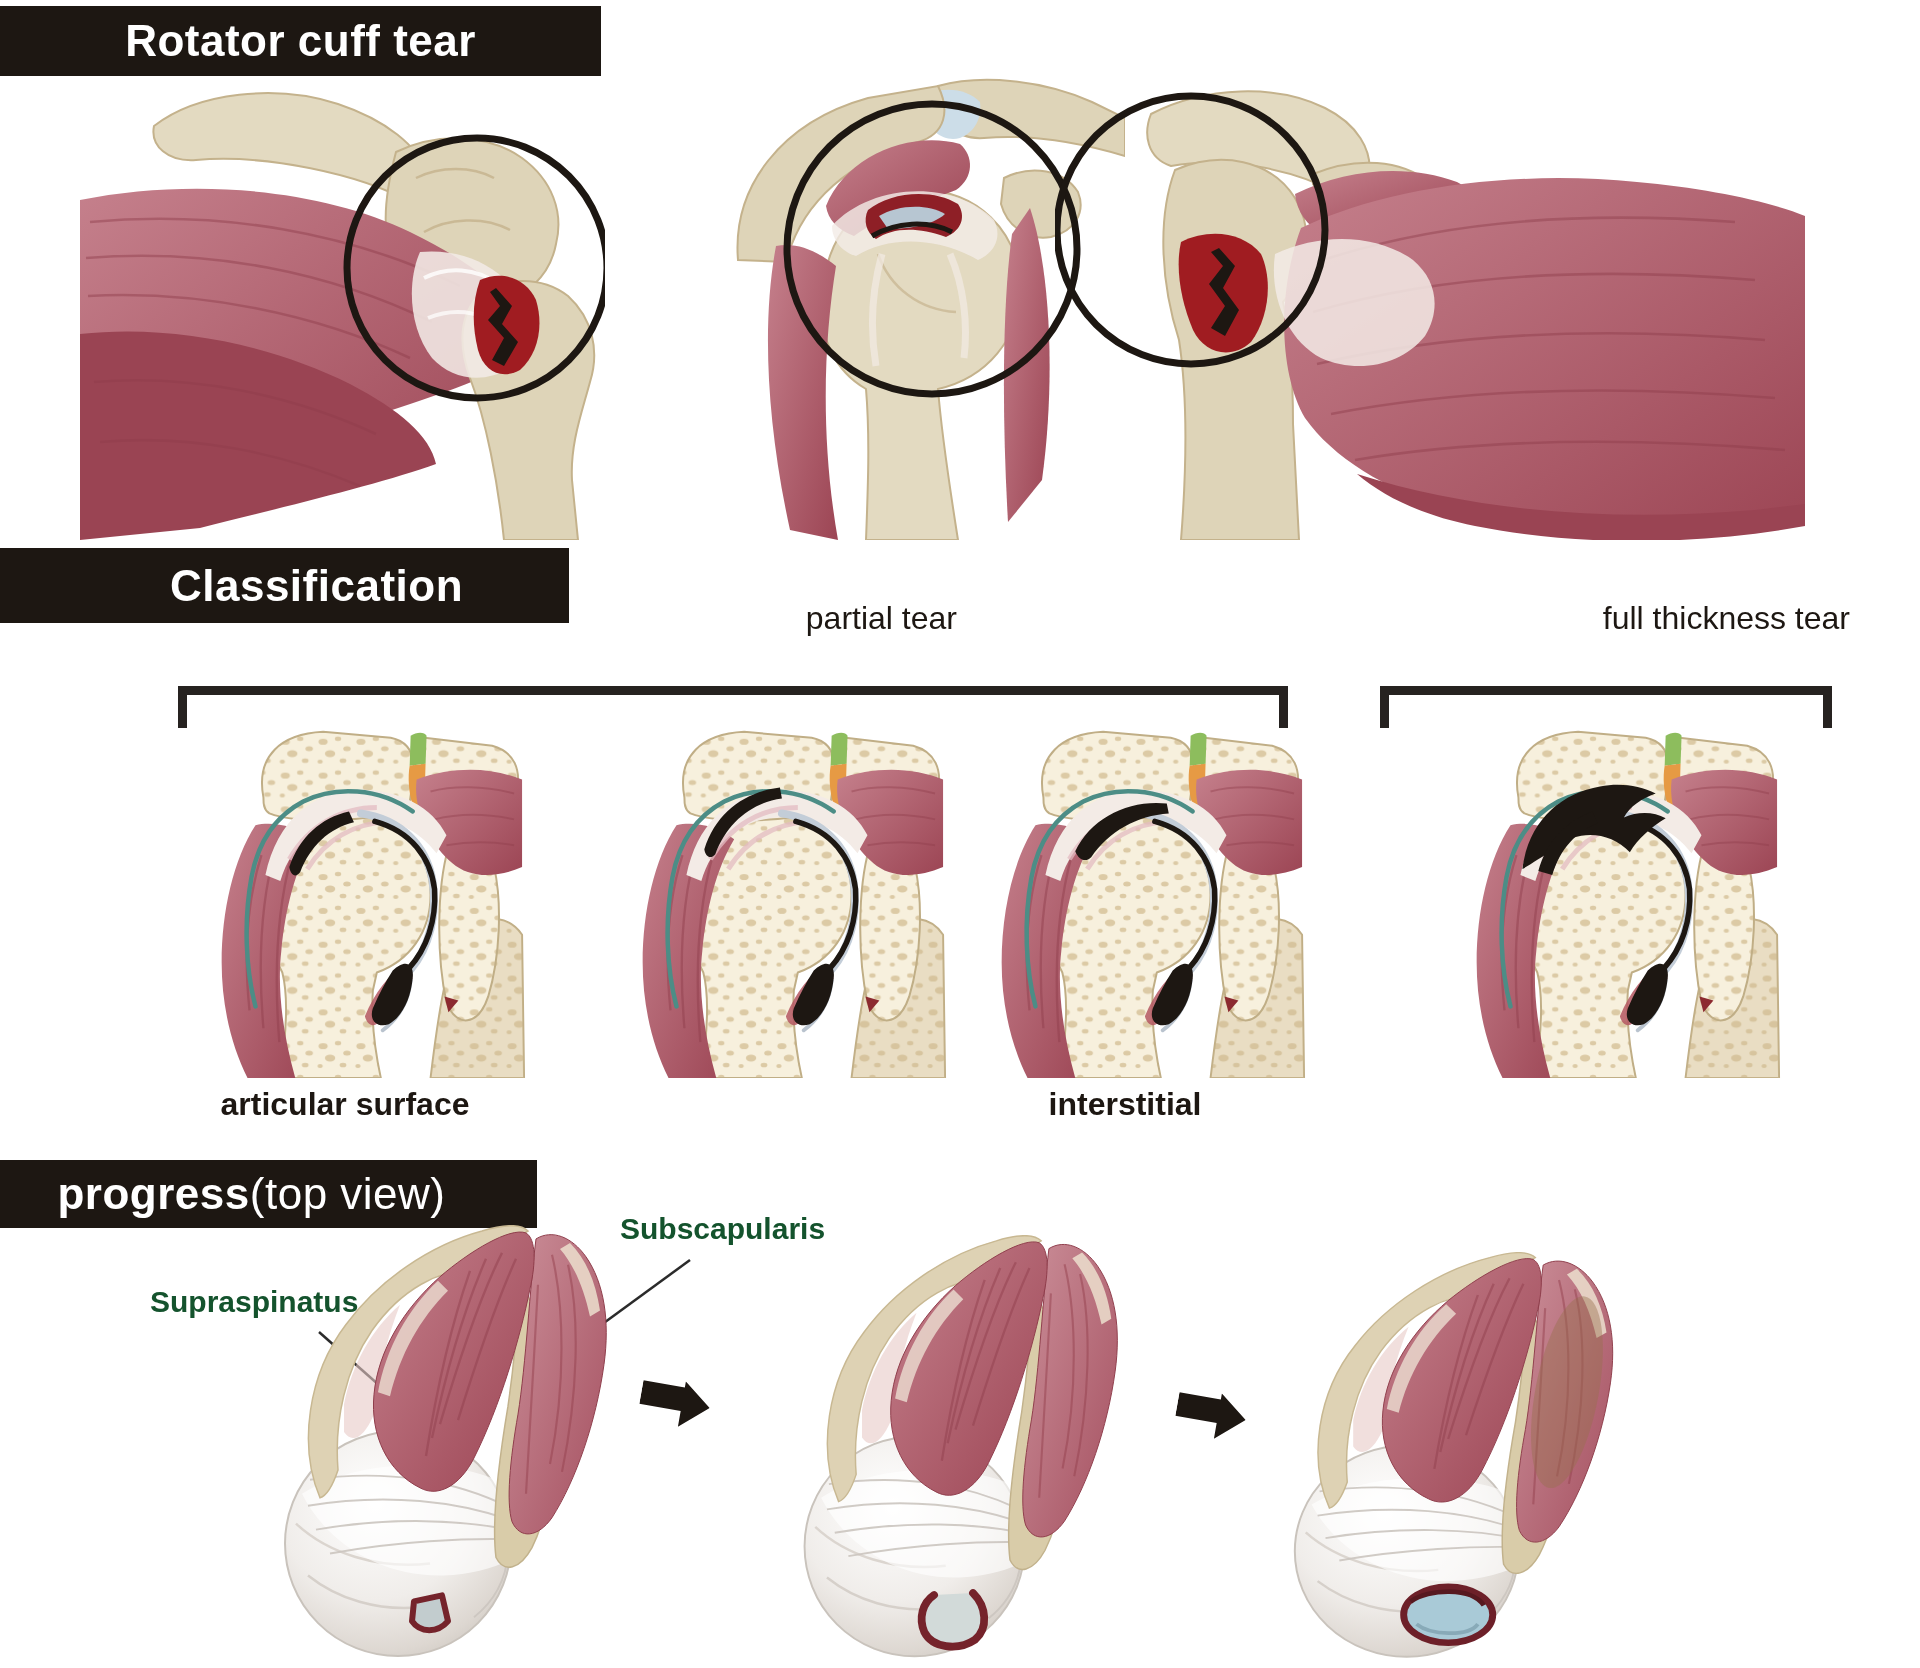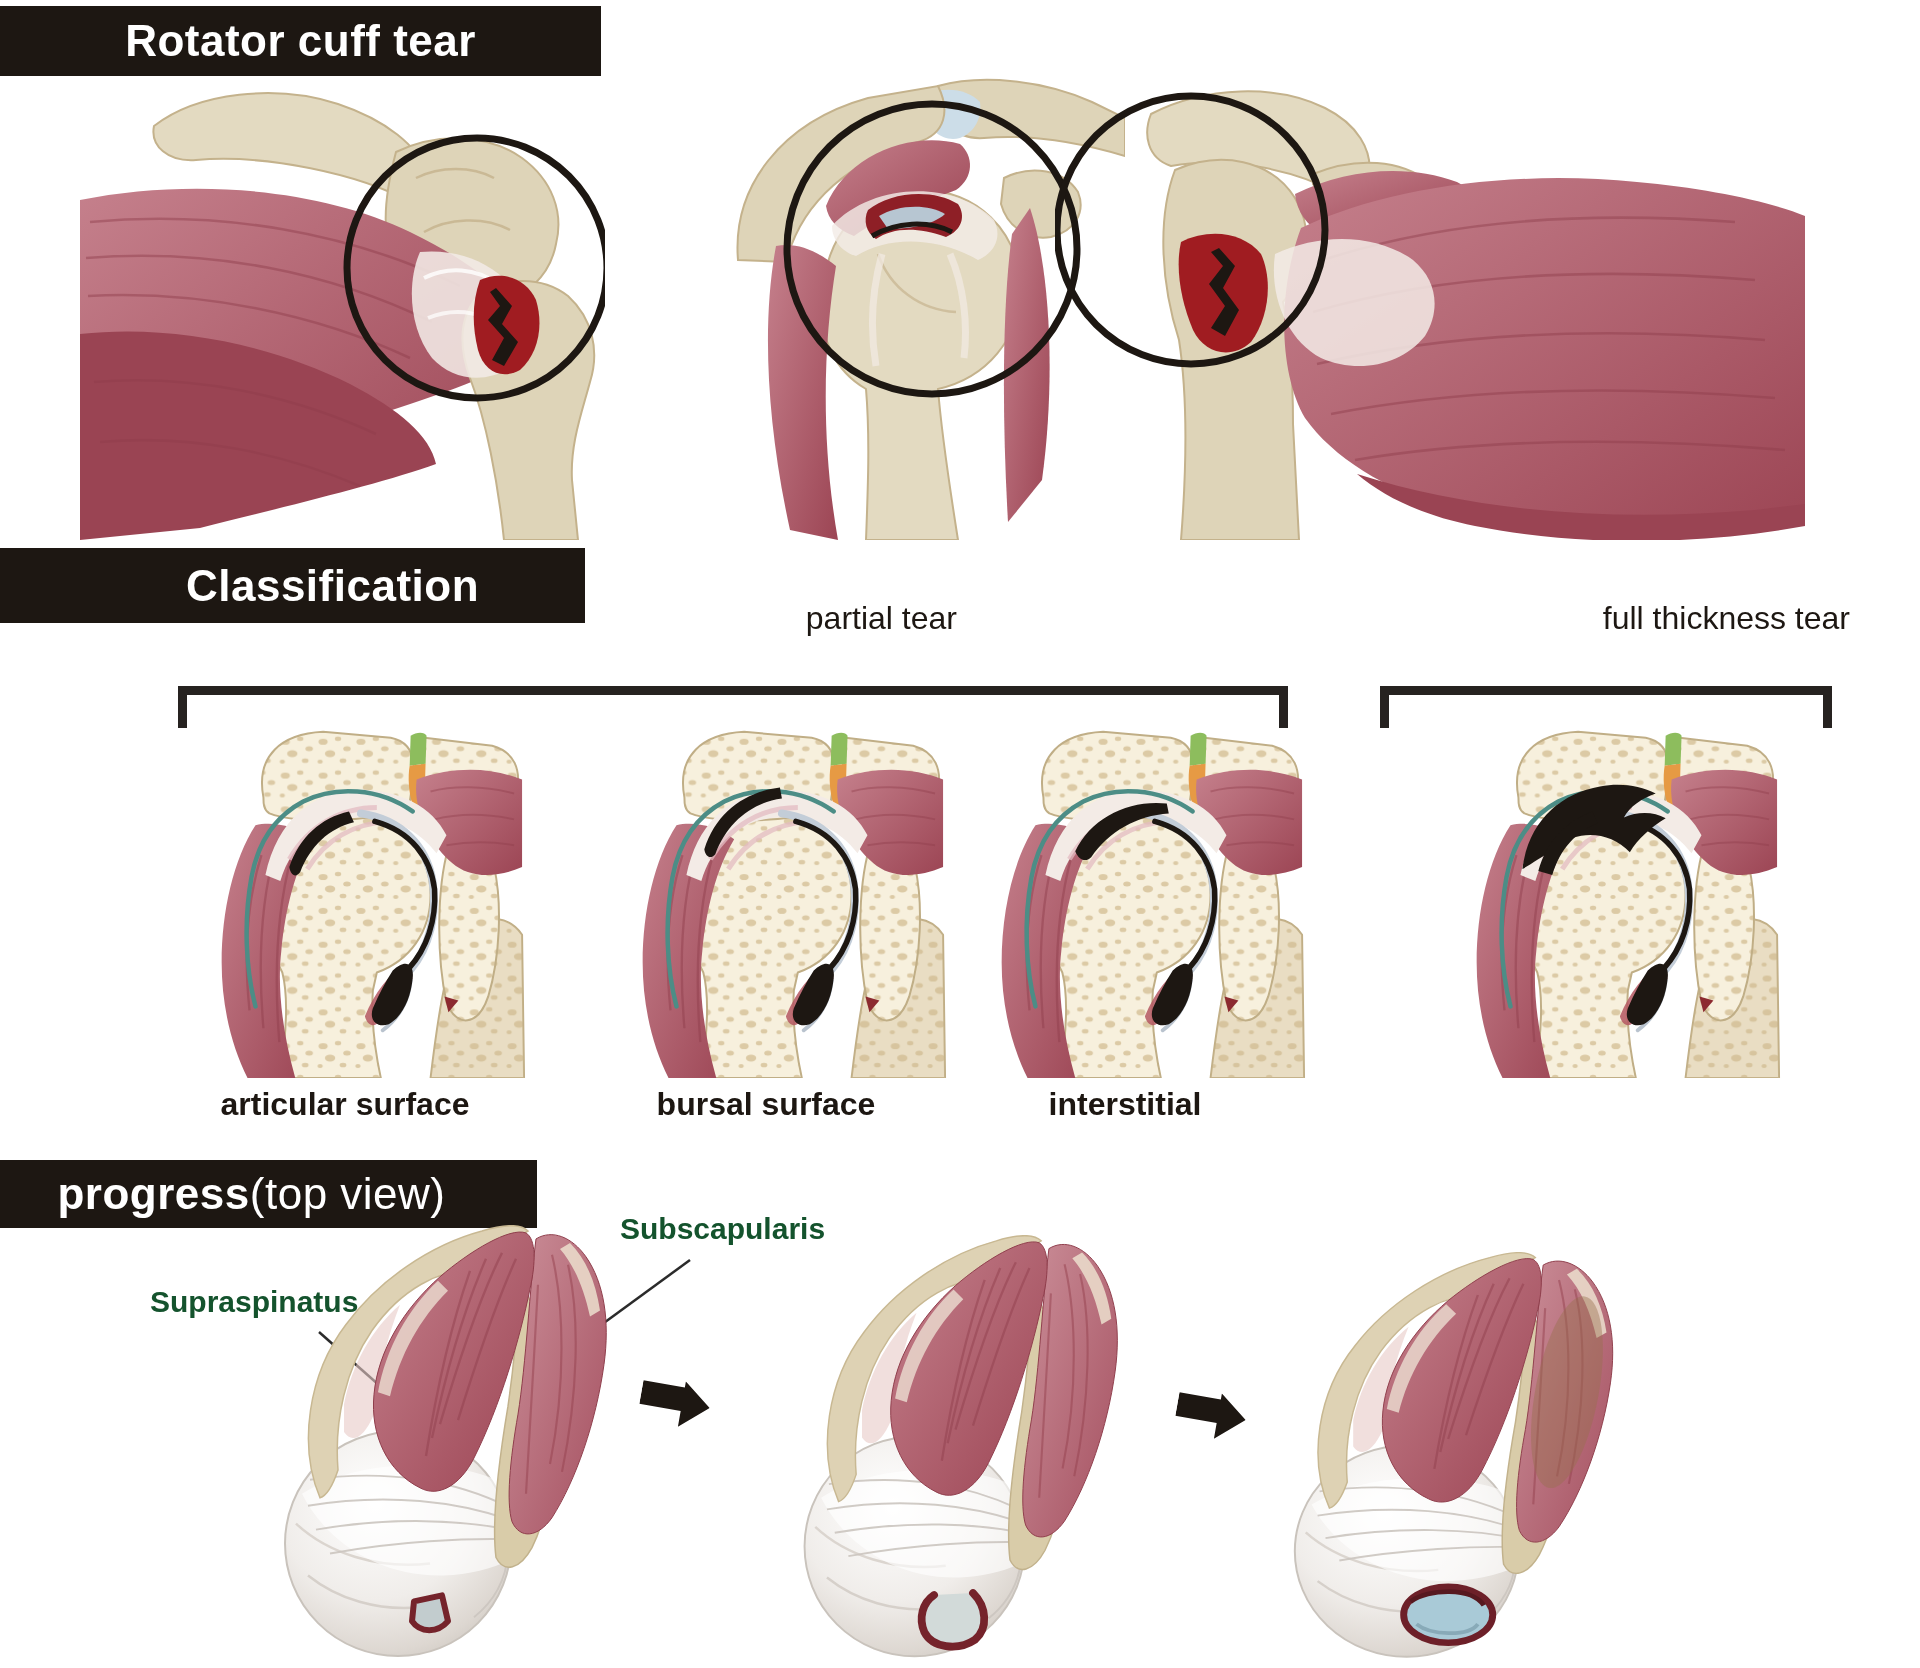--- a/index.html
+++ b/index.html
@@ -15,21 +15,21 @@
   body{
     width:1920px;height:1668px;position:relative;overflow:hidden;
     background:var(--paper);
     font-family:"Liberation Sans", sans-serif;color:var(--text);
   }
   .hdr{
     position:absolute;background:var(--ink);color:#fff;
     display:flex;align-items:center;justify-content:center;
     font-weight:600;font-size:44px;letter-spacing:.5px;white-space:nowrap;
   }
-  .hdr-class{padding-left:80px}
+  .hdr-class{padding-left:64px}
   .hdr-progress{padding-right:34px}
   .hdr-progress .paren{font-weight:400}
   .fig{position:absolute}
   .group-title{
     position:absolute;font-weight:400;font-size:32px;color:var(--ink);
     text-align:right;white-space:nowrap;
   }
   .bracket{
     position:absolute;height:42px;box-sizing:border-box;
     border-top:9px solid #262220;border-left:9px solid #262220;border-right:9px solid #262220;
@@ -261,21 +261,20 @@
     <use href="#xsec"></use>
     <path d="M132,152 C148,118 186,100 224,104 L226,114 C194,116 166,132 148,158 C142,164 135,160 132,152 Z" fill="#1d1712"></path>
   </svg>
   <svg class="fig" style="left:1418px;top:700px" width="365" height="378" viewBox="0 0 365 380">
     <use href="#xsec"></use>
     <path d="M104,170 C110,122 142,94 182,87 C202,83 222,86 238,94 C224,99 212,107 206,118 C220,112 236,112 248,119 C233,128 220,140 212,153 C192,132 160,130 138,148 C124,158 112,165 104,170 Z" fill="#1d1712"></path>
     <path d="M120,172 C128,142 148,122 174,112 L180,124 C158,132 142,150 134,176 Z" fill="#1d1712"></path>
   </svg>
 
   <div class="sublabel" style="left:145px;top:1086px;width:400px">articular surface</div>
-  <div class="sublabel" style="left:566px;top:1086px;width:400px">bursal surface</div>
   <div class="sublabel" style="left:925px;top:1086px;width:400px">interstitial</div>
 
   <div class="muslabel" style="left:150px;top:1285px">Supraspinatus</div>
   <div class="muslabel" style="left:620px;top:1212px">Subscapularis</div>
   <svg class="leader" style="left:315px;top:1328px" width="112" height="100">
     <line x1="4" y1="4" x2="108" y2="96" stroke="#2b2b2b" stroke-width="2.5"></line>
   </svg>
   <svg class="leader" style="left:528px;top:1256px" width="166" height="122">
     <line x1="162" y1="4" x2="6" y2="118" stroke="#2b2b2b" stroke-width="2.5"></line>
   </svg>

